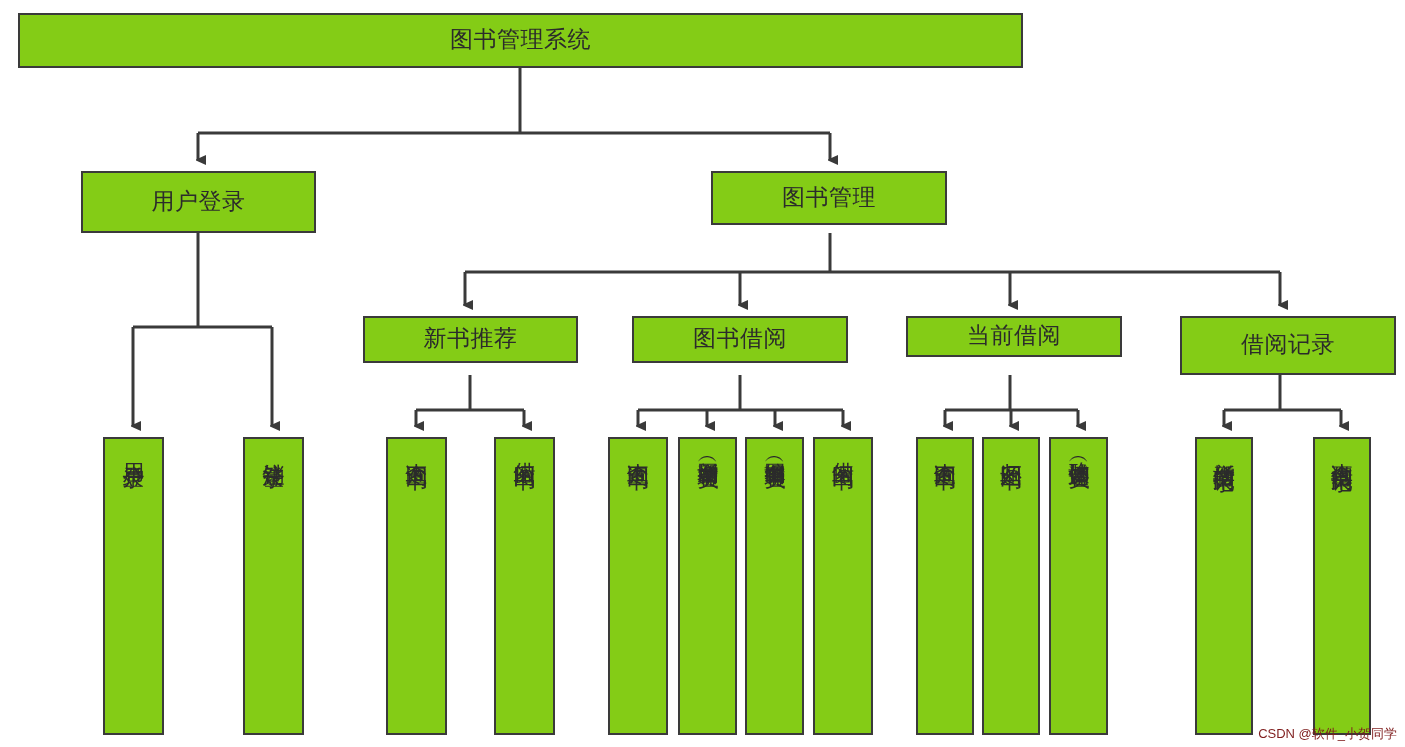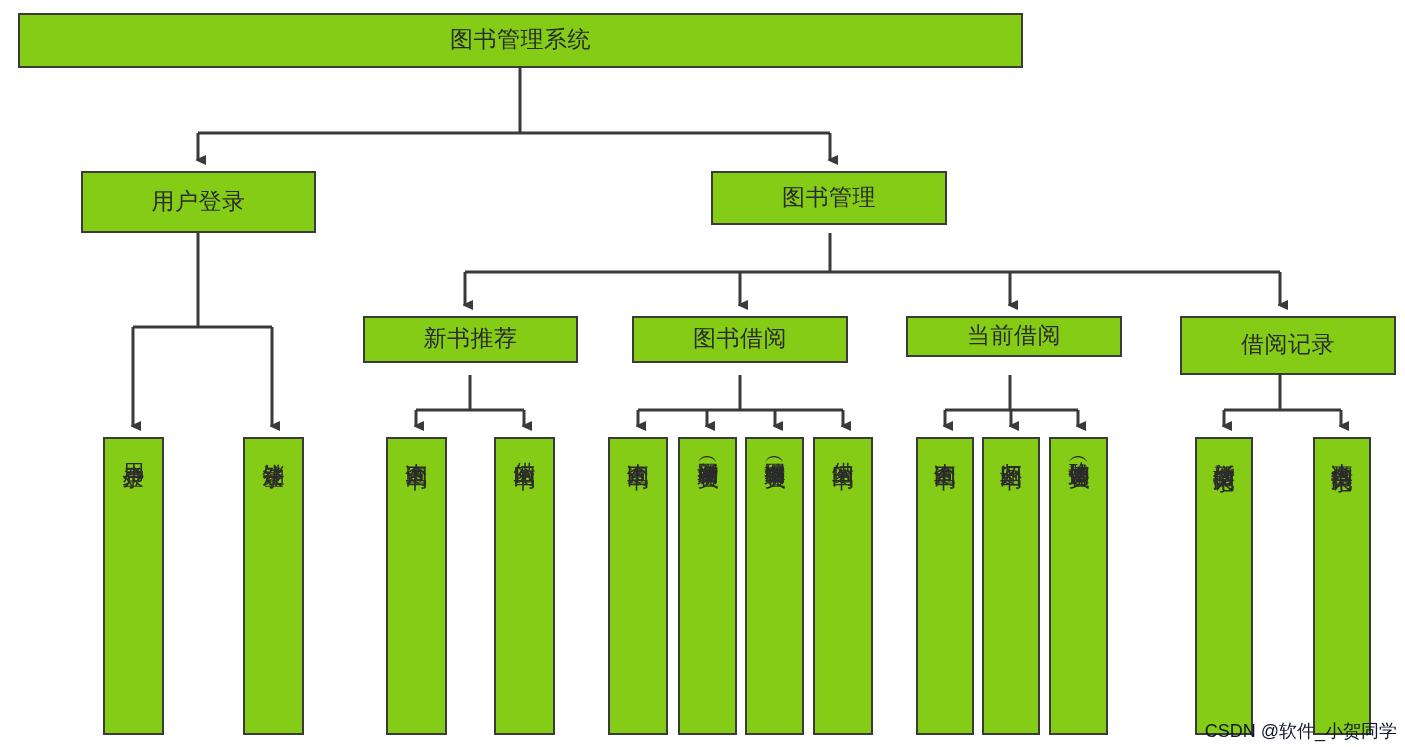--- a/index.html
+++ b/index.html
@@ -57,22 +57,22 @@
     white-space: nowrap;
   }
   .node-v.tall-text .label {
     font-size: 21px;
     letter-spacing: 1px;
   }
   .watermark {
     position: absolute;
     right: 8px;
     bottom: 4px;
-    font-size: 18px;
-    color: #0f172a;
+    font-size: 13px;
+    color: #7f1d1d;
     white-space: nowrap;
     user-select: none;
   }
 </style>
 </head>
 <body>
 
 <div id="diagram-root">
 
   <svg id="connectors" viewBox="0 0 1405 747" xmlns="http://www.w3.org/2000/svg">

